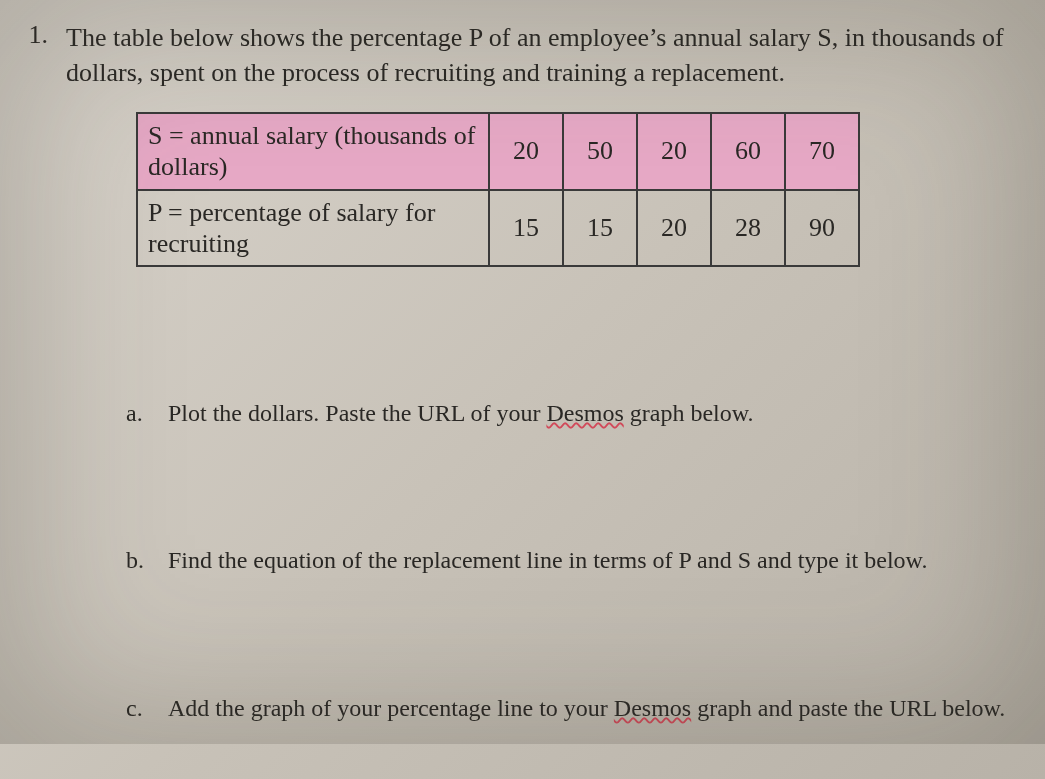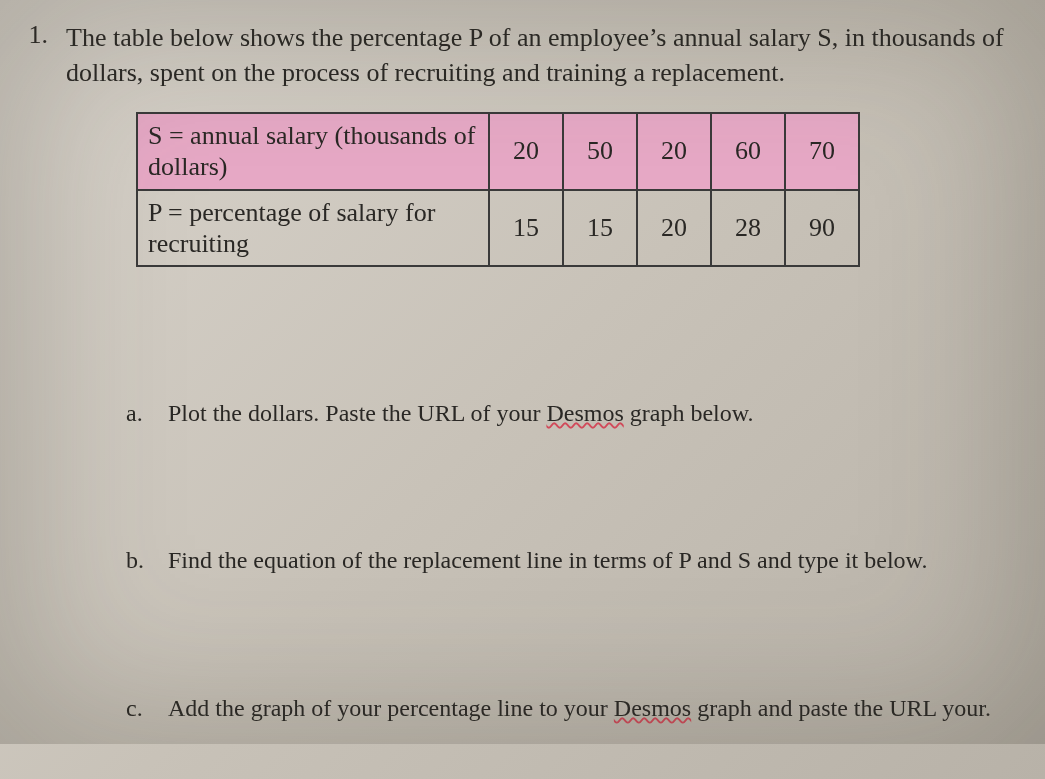--- a/index.html
+++ b/index.html
@@ -134,21 +134,21 @@
         </div>
 
         <div class="subitem">
           <div class="subletter">b.</div>
           <div>Find the equation of the replacement line in terms of P and S and type it below.</div>
         </div>
 
         <div class="subitem">
           <div class="subletter">c.</div>
           <div>
-            <span>Add the graph of your percentage line to your </span><span class="spell">Desmos</span><span> graph and paste the URL your.</span>
+            <span>Add the graph of your percentage line to your </span><span class="spell">Desmos</span><span> graph and paste the URL below.</span>
           </div>
         </div>
 
       </div>
     </div>
   </div>
   <div class="vignette"></div>
 </div>
 
 </body></html>

